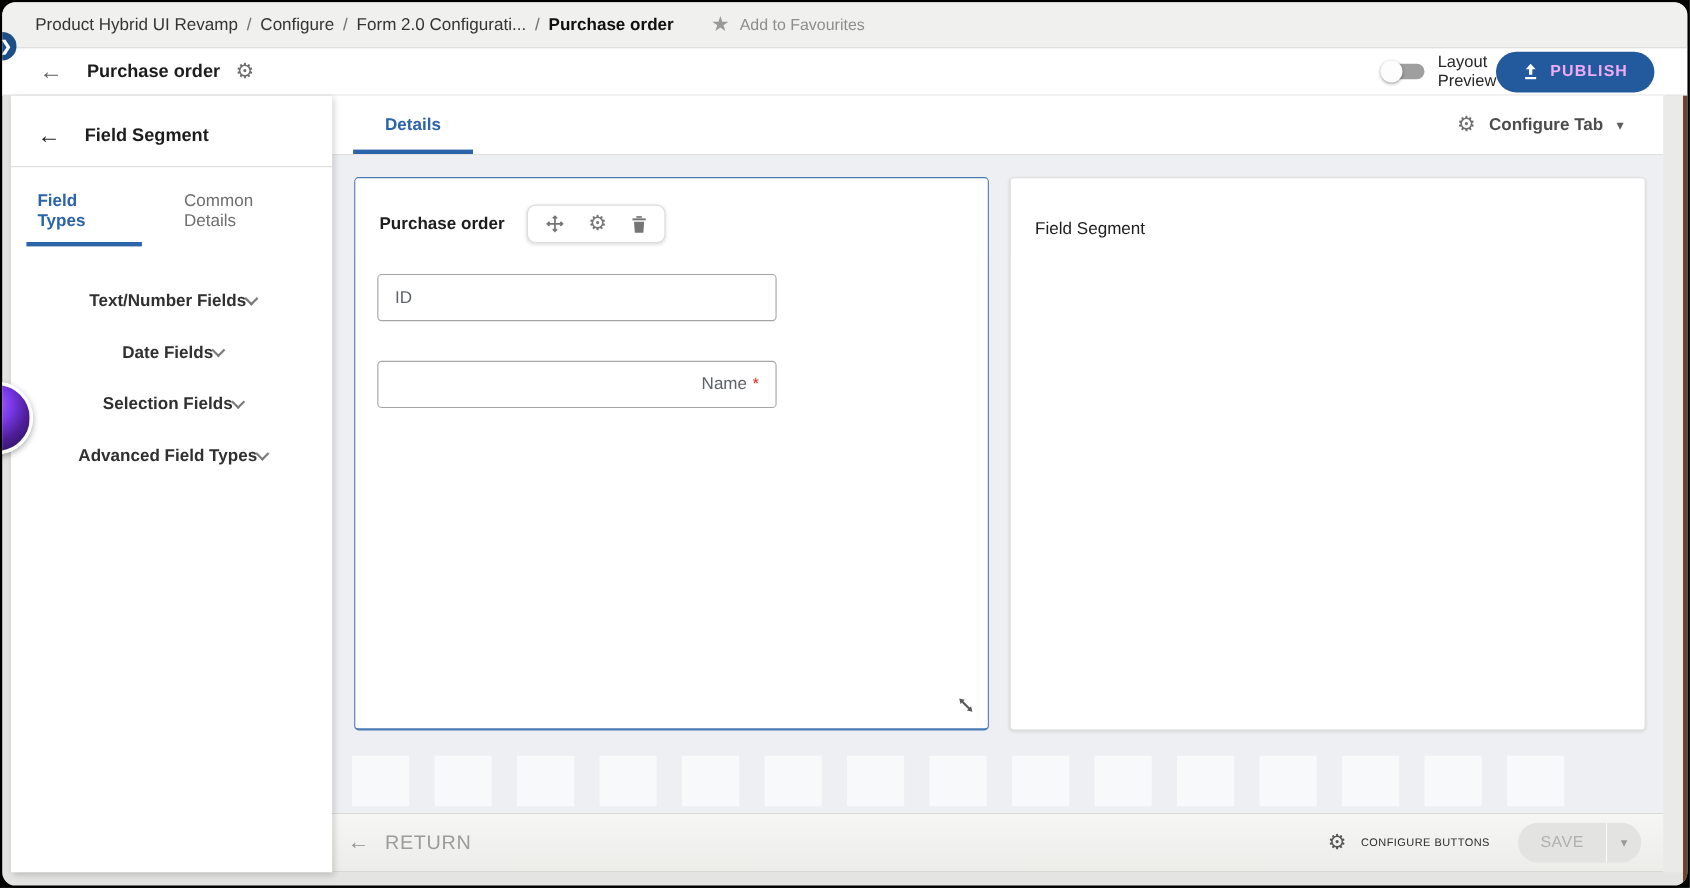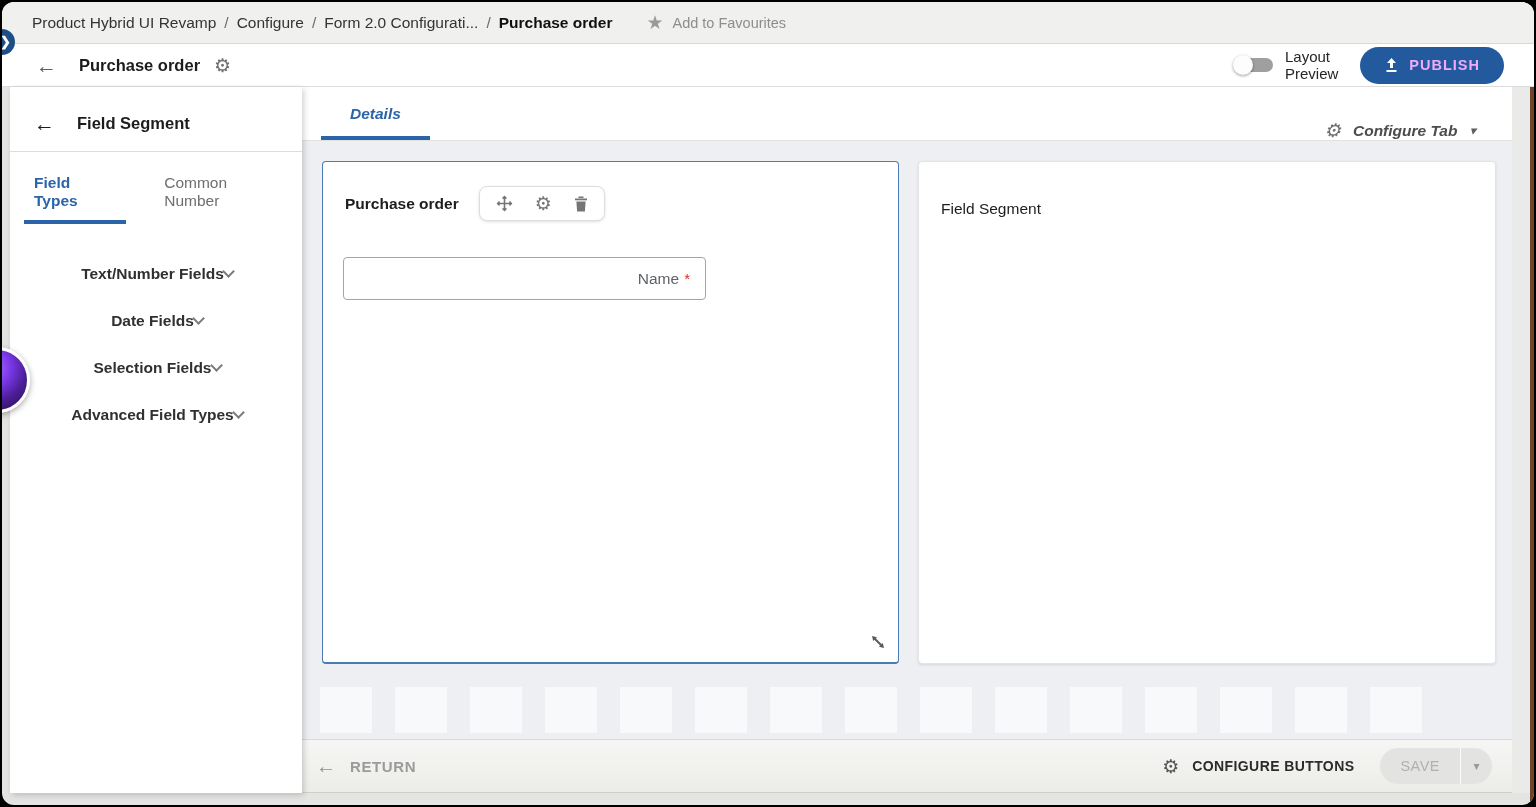--- a/index.html
+++ b/index.html
@@ -38,21 +38,21 @@
   .back-arrow { font-size:21px; color:#5d5d5d; cursor:pointer; line-height:1; }
   .header2 .title { margin-left:22px; font-size:16.5px; font-weight:700; color:#1c1c1c; }
   .header2 .gear { margin-left:14px; }
   .gear-glyph { color:#6e6e6e; font-size:19px; line-height:1; cursor:pointer; }
   .header2 .right { margin-left:auto; display:flex; align-items:center; }
   .toggle { position:relative; width:36px; height:14px; background:#9f9f9f; border-radius:7px; cursor:pointer; margin-right:12px; }
   .toggle .knob {
     position:absolute; left:-4px; top:-3px; width:20px; height:20px; border-radius:50%;
     background:#fdfdfd; box-shadow:0 1px 3px rgba(0,0,0,.4);
   }
-  .toggle-label { font-size:15px; color:#262626; line-height:1.15; margin-right:22px; }
+  .toggle-label { font-size:15px; color:#262626; line-height:1.15; }
   .btn-publish {
     display:flex; align-items:center; gap:10px; background:#235a9e; color:#f0abfc; border:none;
     border-radius:19px; height:37px; padding:0 24px; font-family:inherit;
     font-size:14.5px; font-weight:700; letter-spacing:1px; cursor:pointer;
   }
 
   
   .sidebar {
     position:absolute; left:8px; top:85px; width:292px; height:706px; background:#fff;
     box-shadow:2px 2px 6px rgba(0,0,0,.18); z-index:20;
@@ -71,21 +71,21 @@
 
   
   .orb {
     position:absolute; left:-38px; top:345px; width:66px; height:66px; border-radius:50%;
     background:radial-gradient(circle at 42% 30%, #b06cf7 0%, #7c3aed 32%, #4c1d95 62%, #22104a 100%);
     border:3px solid #fff; box-shadow:0 2px 6px rgba(0,0,0,.35); z-index:50; cursor:pointer;
   }
 
   
   .main { position:absolute; left:300px; top:85px; width:1212px; height:706px; display:flex; flex-direction:column; background:#fff; }
-  .tabbar { height:53px; background:#fff; display:flex; align-items:flex-end; flex:0 0 auto;font-style:italic; }
+  .tabbar { height:53px; background:#fff; display:flex; align-items:center; flex:0 0 auto; }
   .main-tab { margin-left:19px; padding:0 29px; height:100%; display:flex; align-items:center; position:relative; cursor:pointer; }
   .main-tab .txt { font-size:15.5px; font-weight:700; color:#2b64a9; }
   .main-tab::after { content:""; position:absolute; left:0; right:0; bottom:0; height:4px; background:#2b64a9; }
   .tabbar .right { margin-left:auto; margin-right:38px; display:flex; align-items:center; gap:12px; cursor:pointer; }
   .tabbar .right .lbl { font-size:15.5px; font-weight:600; color:#4c4c4c; }
   .caret { color:#5f5f5f; font-size:13px; }
 
   .canvas { flex:1 1 auto; background:#edeff3; position:relative; border-top:1px solid #e2e2e0; }
 
   .form-card {
@@ -119,25 +119,25 @@
   .ph-sq { width:52px; height:46px; background:#f8f9fb; }
 
   
   .footerbar {
     flex:0 0 auto; height:54px; background:linear-gradient(#f6f6f4,#ecece9);
     border-top:1px solid #d9d9d6; border-bottom:1px solid #cfcfcc;
     display:flex; align-items:center; padding:0 22px 0 14px;
   }
   .return-grp { display:flex; align-items:center; gap:14px; color:#9b9b9b; cursor:pointer; }
   .return-grp .arrow { font-size:20px; color:#8f8f8f; }
-  .return-grp .lbl { font-size:15px; letter-spacing:.6px;font-weight:bold; }
+  .return-grp .lbl { font-size:18px; letter-spacing:.6px; }
   .footerbar .right { margin-left:auto; display:flex; align-items:center; }
   .cfg-btn-grp { display:flex; align-items:center; gap:13px; cursor:pointer; margin-right:26px; }
   .cfg-btn-grp .gear-glyph { color:#565656; }
-  .cfg-btn-grp .lbl { font-size:14px; font-weight:700; color:#2b2b2b; letter-spacing:.4px; }
+  .cfg-btn-grp .lbl { font-size:10px; font-weight:400; color:#2b2b2b; letter-spacing:.4px; }
   .save-split { display:flex; }
   .btn-save {
     height:36px; padding:0 20px; background:#e3e3e1; border:none; border-radius:18px 0 0 18px;
     color:#b0b0ae; font-family:inherit; font-size:14.5px; letter-spacing:.5px; cursor:pointer;
   }
   .btn-save-caret {
     height:36px; width:32px; background:#e3e3e1; border:none; border-left:1px solid #fbfbfa;
     border-radius:0 18px 18px 0; color:#9a9a9a; font-size:12px; cursor:pointer;
   }
 
@@ -195,21 +195,21 @@
   <aside class="sidebar">
     <div class="sidebar-head">
       <span class="back-arrow">←</span>
       <span class="t">Field Segment</span>
     </div>
     <div class="side-tabs">
       <div class="side-tab active">
         <span>Field Types</span>
       </div>
       <div class="side-tab">
-        <span>Common Number</span>
+        <span>Common Details</span>
       </div>
     </div>
     <div class="side-sections">
         <div class="side-section">
           <span class="lbl">Text/Number Fields</span>
           <span class="chev"></span>
         </div>
         <div class="side-section">
           <span class="lbl">Date Fields</span>
           <span class="chev"></span>
@@ -255,20 +255,23 @@
             <span class="tool-ic">
               <svg width="14" height="16" viewBox="0 0 14 16">
                 <rect x="1" y="2.5" width="12" height="1.8" fill="#757575"></rect>
                 <rect x="4.5" y="0.5" width="5" height="1.5" fill="#757575"></rect>
                 <path d="M2.4 5.5 h9.2 l-.7 10 h-7.8 Z" fill="#757575"></path>
               </svg>
             </span>
           </div>
         </div>
         <div>
+            <div class="field-box fb-id">
+              <span class="flbl">ID</span>
+            </div>
             <div class="field-box fb-gap">
               <span class="flbl">Name</span>
               <span class="req">*</span>
             </div>
           </div>
         <span class="resize-handle">
           <svg width="16" height="16" viewBox="0 0 16 16" stroke="#5a5a5a" stroke-width="2" fill="#5a5a5a">
             <line x1="4" y1="4" x2="12" y2="12"></line>
             <path d="M2 2 L7 3.2 L3.2 7 Z" stroke="none"></path>
             <path d="M14 14 L9 12.8 L12.8 9 Z" stroke="none"></path>

